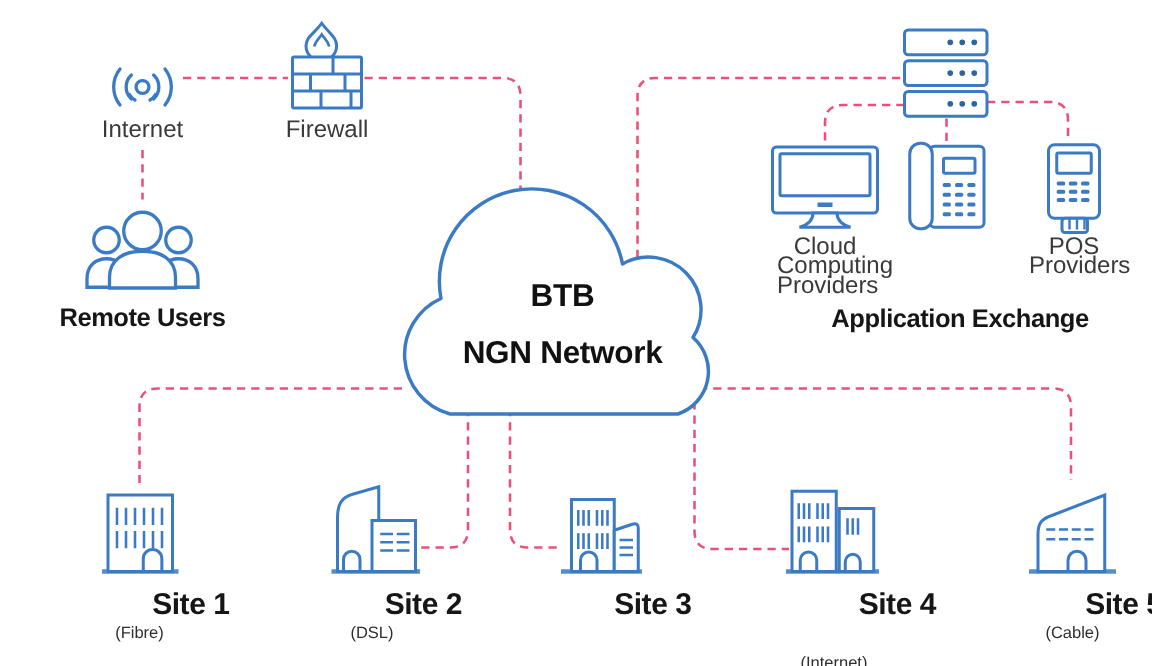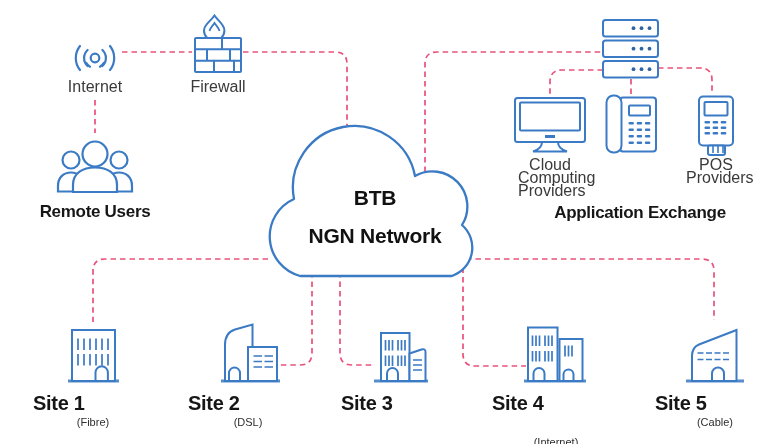--- a/index.html
+++ b/index.html
@@ -6,21 +6,21 @@
   #canvas{
     position:relative;width:768px;height:444px;background:#ffffff;overflow:hidden;
     font-family:"Liberation Sans","DejaVu Sans",sans-serif;
   }
   #diagram-svg{position:absolute;left:0;top:0;}
   .lbl{position:absolute;text-align:center;color:#3a3a3a;font-size:16px;line-height:13px;}
   .title{position:absolute;text-align:center;color:#161616;font-weight:bold;font-size:17px;letter-spacing:-0.3px;}
   .cloud-text{position:absolute;text-align:center;color:#111;font-weight:bold;}
   .cloud-text .l1{font-size:21px;line-height:24px;letter-spacing:-0.2px;}
   .cloud-text .l2{font-size:21px;line-height:24px;letter-spacing:-0.2px;margin-top:14px;}
-  .site-name{position:absolute;text-align:left;color:#161616;font-weight:bold;font-size:20px;letter-spacing:-0.3px;}
+  .site-name{position:absolute;text-align:right;color:#161616;font-weight:bold;font-size:20px;letter-spacing:-0.3px;}
   .site-sub{position:absolute;text-align:center;color:#2e2e2e;font-size:11px;}
 </style>
 </head>
 <body>
 
 <div id="canvas">
 
   <svg id="diagram-svg" width="768" height="444" viewBox="0 0 768 444">
 
     <g stroke="#E9517B" stroke-width="1.7" fill="none" stroke-dasharray="5.5 4">
@@ -216,19 +216,19 @@
   <div class="title" style="left:520px;top:203px;width:240px;">Application Exchange</div>
 
   <div class="site-name" style="left:33px;top:392px;width:120px;">Site 1</div>
   <div class="site-sub" style="left:33px;top:416px;width:120px;">(Fibre)</div>
 
   <div class="site-name" style="left:188px;top:392px;width:120px;">Site 2</div>
   <div class="site-sub" style="left:188px;top:416px;width:120px;">(DSL)</div>
 
   <div class="site-name" style="left:341px;top:392px;width:120px;">Site 3</div>
 
-  <div class="site-name" style="left:492px;top:392px;width:120px;">Site 4</div>
+  <div class="site-name" style="left:504px;top:392px;width:120px;">Site 4</div>
   <div class="site-sub" style="left:496px;top:416px;width:120px;margin-top:20px;">(Internet)</div>
 
   <div class="site-name" style="left:655px;top:392px;width:120px;">Site 5</div>
   <div class="site-sub" style="left:655px;top:416px;width:120px;">(Cable)</div>
 
 </div>
 
 </body></html>

